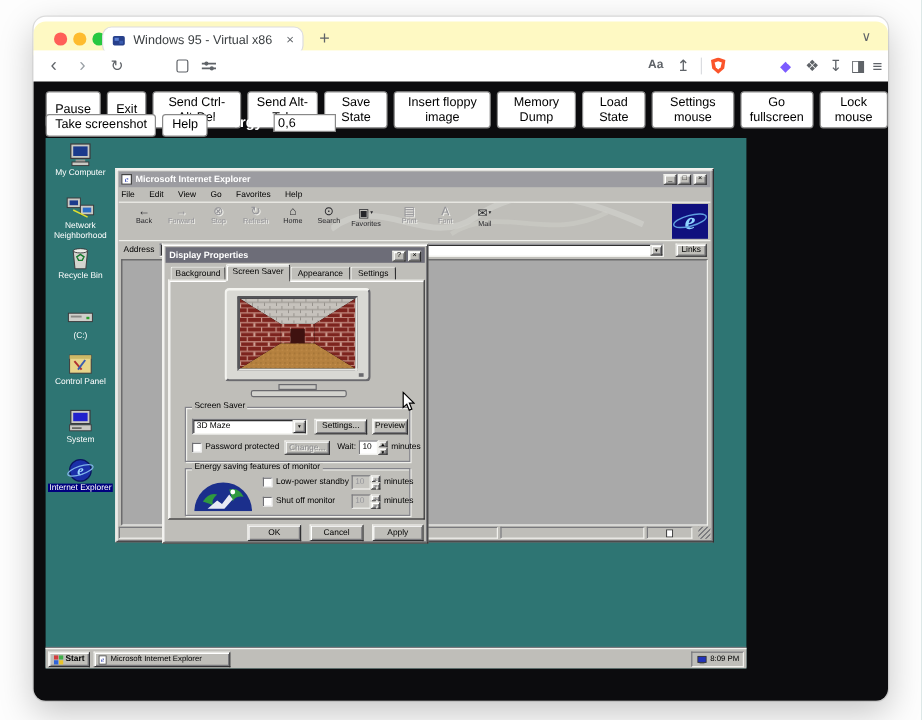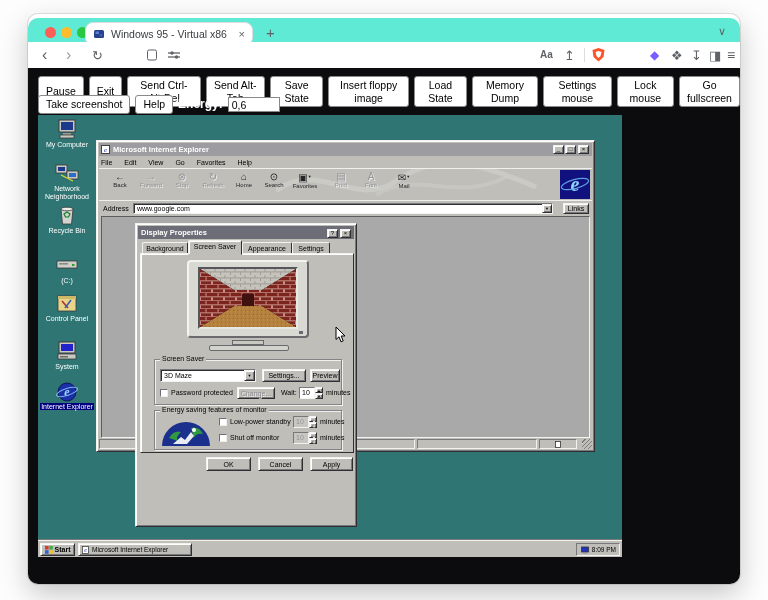--- a/index.html
+++ b/index.html
@@ -2,38 +2,38 @@
 <html><head>
 <meta charset="utf-8">
 <style>
   * { margin:0; padding:0; box-sizing:border-box; }
   html,body { width:768px; height:600px; background:#fdfdfd; font-family:"Liberation Sans",sans-serif; overflow:hidden; }
   #canvas { position:relative; width:768px; height:600px; }
 
   
   #bwin { position:absolute; left:28px; top:14px; width:712px; height:570px; background:#fff;
           border-radius:10px; box-shadow:0 0 0 1px rgba(0,0,0,.10), 0 10px 28px rgba(0,0,0,.22); }
-  #tabbar { position:absolute; left:0; top:4px; width:100%; height:28px; background:#5eead4; border-radius:10px 10px 0 0; }
+  #tabbar { position:absolute; left:0; top:4px; width:100%; height:28px; background:#fef9c3; border-radius:10px 10px 0 0; }
   .light { position:absolute; top:9px; width:11px; height:11px; border-radius:50%; }
   #tab { position:absolute; left:57px; top:4px; width:168px; height:24px; background:#fff; border:1px solid #dcdce0;
          border-radius:8px; display:flex; align-items:center; padding:0 7px; gap:6px; }
   #tab .t { font-size:10.5px; color:#3c4043; white-space:nowrap; overflow:hidden; flex:1; }
   #tab .x { font-size:11px; color:#5f6368; }
   .chromeicon { color:#5f6368; font-size:13px; line-height:1; }
   #toolbar { position:absolute; left:0; top:28px; width:100%; height:26px; background:#fff; border-radius:0; }
   #toolbar > * { position:absolute; top:50%; transform:translateY(-50%); }
   #urltext { font-size:11px; color:#202124; white-space:nowrap; }
   .vdiv { width:1px; height:14px; background:#dadce0; }
 
   
   #stage { position:absolute; left:0; top:54px; width:712px; height:516px; background:#0c0c0e; border-radius:0 0 10px 10px; }
   .emu-btn { background:#fff; color:#000; border:1px solid #8a8a8a; border-radius:3px; font-size:10.5px;
              font-family:"Liberation Sans",sans-serif; padding:2px 7px; line-height:1.2; }
   #emurow1 { position:absolute; left:10px; top:8px; display:flex; gap:5px; }
-  #emurow2 { position:absolute; left:10px; top:27px; display:flex; gap:5px; align-items:center; }
+  #emurow2 { position:absolute; left:10px; top:27px; display:flex; gap:5px; }
   #scalelabel { color:#fff; font-weight:bold; font-size:12px; }
   #scaleinput { background:#fff; border:1px solid #888; width:52px; height:15px; font-size:10.5px; padding:1px 3px; color:#000; }
 
   
   #screen { position:absolute; left:10px; top:47px; width:584px; height:442px; background:#2e7573;
             font-size:7px; color:#000; }
   .raised { background:#bfbeb9; border:1px solid; border-color:#f2f2ee #2f2f31 #2f2f31 #f2f2ee;
             box-shadow:inset 1px 1px 0 #fff, inset -1px -1px 0 #79797d; }
   .sunken { background:#fff; border:1px solid; border-color:#79797d #f2f2ee #f2f2ee #79797d;
             box-shadow:inset 1px 1px 0 #2f2f31; }
@@ -69,21 +69,21 @@
   .dd { font-size:4px; vertical-align:3px; }
   #ieaddr { position:absolute; left:2px; top:59px; right:2px; height:15px; border-top:1px solid #f0f0ec; }
   #iecontent { position:absolute; left:4px; top:75px; right:4px; bottom:13px; background:#a9a9a9;
                border:1px solid; border-color:#5c5c5e #f2f2ee #f2f2ee #5c5c5e; }
   #iestatus { position:absolute; left:2px; bottom:2px; right:2px; height:10px; display:flex; gap:2px; }
   .spanel { height:10px; border:1px solid; border-color:#79797d #f2f2ee #f2f2ee #79797d; background:#bfbeb9; }
   #grip { position:absolute; right:2px; bottom:2px; width:10px; height:10px;
           background:repeating-linear-gradient(135deg,#bfbeb9 0 2px,#7c7c80 2px 3px); }
 
   
-  #dlg { position:absolute; left:97px; top:108px; width:222px; height:304px; z-index:5; }
+  #dlg { position:absolute; left:97px; top:88px; width:222px; height:250px; z-index:5; }
   #dlgtitle { position:absolute; left:2px; top:2px; right:2px; height:13px; background:#6d6d78;
               display:flex; align-items:center; padding:0 3px; }
   .dtab { position:absolute; height:12px; top:18px; background:#bfbeb9; border:1px solid;
           border-color:#f2f2ee #2f2f31 #bfbeb9 #f2f2ee; border-radius:2px 2px 0 0; text-align:center;
           font-size:7px; line-height:11px; }
   .dtab.active { top:16px; height:15px; z-index:2; box-shadow:inset 1px 1px 0 #fff; }
   #dlgpanel { position:absolute; left:4px; top:29px; width:214px; height:200px; background:#bfbeb9;
               border:1px solid; border-color:#f2f2ee #2f2f31 #2f2f31 #f2f2ee; box-shadow:inset 1px 1px 0 #fff; }
   #monitor { position:absolute; left:46px; top:6px; width:122px; height:78px; background:#d9d9d4;
              border:2px solid; border-color:#f4f4f0 #6a6a6e #6a6a6e #f4f4f0; border-radius:4px; }
@@ -156,25 +156,25 @@
   </div>
 
   <div id="stage">
     <div id="emurow1">
       <button class="emu-btn">Pause</button>
       <button class="emu-btn">Exit</button>
       <button class="emu-btn">Send Ctrl-Alt-Del</button>
       <button class="emu-btn">Send Alt-Tab</button>
       <button class="emu-btn">Save State</button>
       <button class="emu-btn">Insert floppy image</button>
+      <button class="emu-btn">Memory Dump</button>
       <button class="emu-btn">Load State</button>
-      <button class="emu-btn">Memory Dump</button>
       <button class="emu-btn">Settings mouse</button>
+      <button class="emu-btn">Go fullscreen</button>
       <button class="emu-btn">Lock mouse</button>
-      <button class="emu-btn">Go fullscreen</button>
     </div>
     <div id="emurow2">
       <button class="emu-btn">Take screenshot</button>
       <button class="emu-btn">Help</button>
       <span id="scalelabel">Energy:</span>
       <div id="scaleinput">0,6</div>
     </div>
 
     <div id="screen">
 

